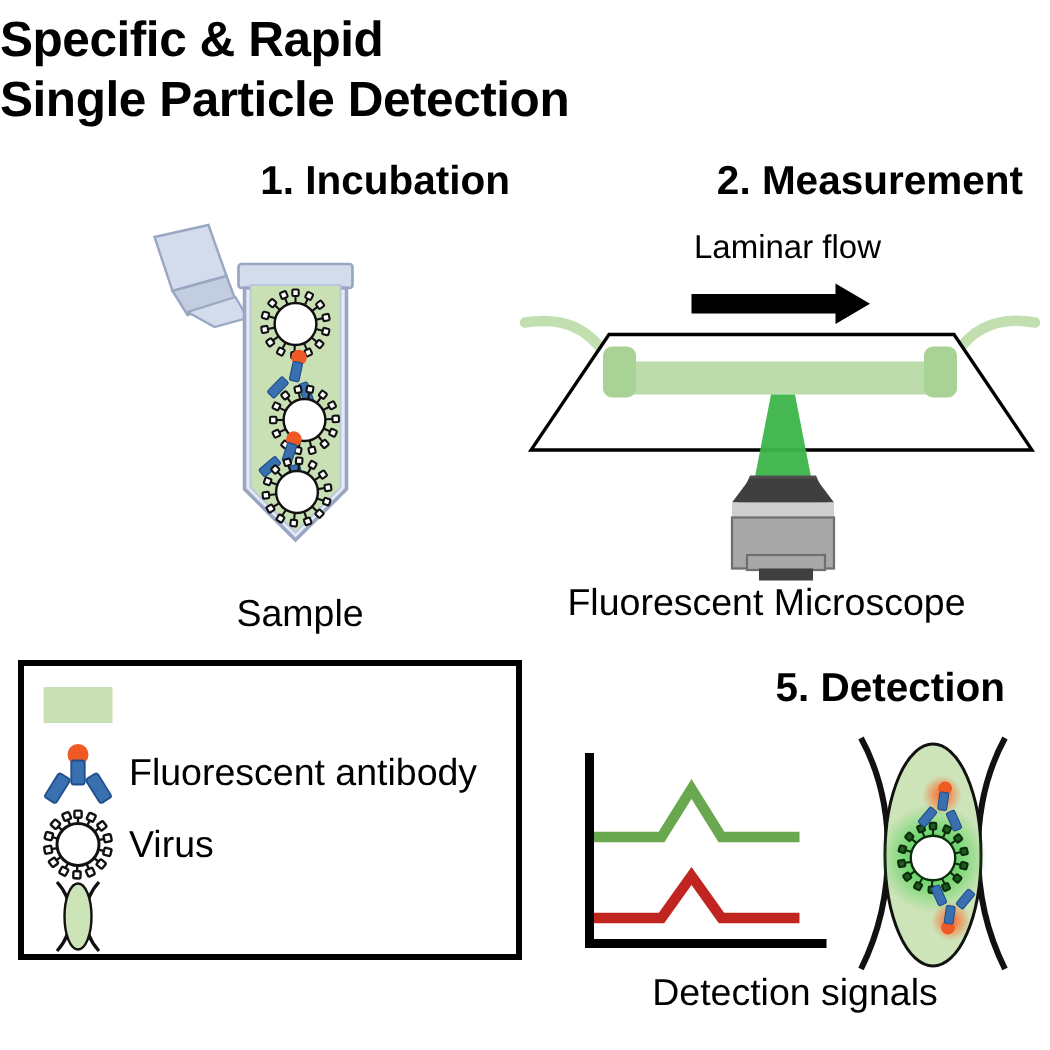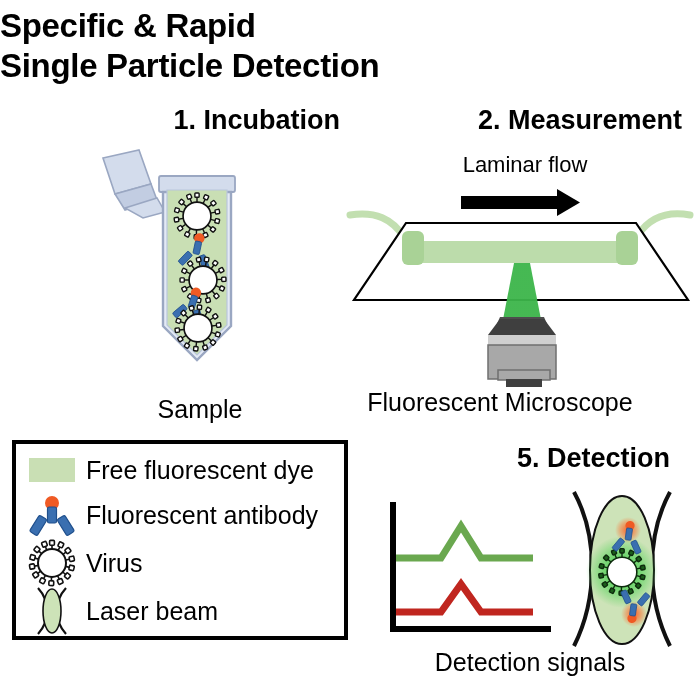--- a/index.html
+++ b/index.html
@@ -355,21 +355,21 @@
   </svg>
 </div>
 
 <div class="abs" style="left:498px;top:370px;width:52px;height:18px;">
   <svg width="52" height="18" viewBox="0 0 52 18">
     <rect x="0" y="0" width="52" height="10" fill="#a8a8a8" stroke="#6f6f6f" stroke-width="1.5"></rect>
     <rect x="8" y="9" width="36" height="8" fill="#3f3f3f"></rect>
   </svg>
 </div>
 
-<div class="abs caption" style="left:325px;top:388px;width:350px;">Fluorescent Microscope</div>
+<div class="abs caption" style="left:336px;top:388px;width:350px;">Fluorescent Microscope</div>
 
 <div class="abs panel-heading" style="left:400px;top:443px;width:270px;">5. Detection</div>
 
 <div class="abs" style="left:383px;top:490px;width:175px;height:160px;">
   <svg width="175" height="160" viewBox="0 0 175 160">
 
     <line x1="10" y1="12" x2="10" y2="142" stroke="#000" stroke-width="6"></line>
     <line x1="7" y1="139" x2="168" y2="139" stroke="#000" stroke-width="6"></line>
 
     <polyline fill="none" stroke="#6aa84f" stroke-width="7" stroke-linejoin="miter" stroke-linecap="butt" points="13,68 58,68 78,36 98,68 150,68"></polyline>
@@ -481,21 +481,20 @@
 </div>
 
 <div class="abs caption" style="left:380px;top:648px;width:300px;">Detection signals</div>
 
 <div class="abs" id="legend-box">
 
   <div class="legend-row" style="top:4px;">
     <div class="legend-icon">
       <div class="dye-swatch"></div>
     </div>
-    <div class="legend-label">Free fluorescent dye</div>
   </div>
 
   <div class="legend-row" style="top:97px;">
     <div class="legend-icon">
       <svg width="46" height="46" viewBox="0 0 46 46">
         <g transform="translate(23,23)">
           <circle r="14" fill="#ffffff" stroke="#111" stroke-width="2"></circle>
           <g stroke="#111" stroke-width="1.6" fill="#fff">
             <g transform="rotate(0)">
                 <line y1="-14" y2="-18"></line>
@@ -573,16 +572,15 @@
   </div>
 
   <div class="legend-row" style="top:145px;">
     <div class="legend-icon">
       <svg width="44" height="48" viewBox="0 0 44 48">
         <path d="M8,1 C20,14 20,34 8,47" fill="none" stroke="#111" stroke-width="2.2"></path>
         <path d="M36,1 C24,14 24,34 36,47" fill="none" stroke="#111" stroke-width="2.2"></path>
         <ellipse cx="22" cy="24" rx="9" ry="22" fill="#cde3b8" stroke="#111" stroke-width="1.6"></ellipse>
       </svg>
     </div>
-    <div class="legend-label">Laser beam</div>
   </div>
 
 </div>
 
 </body></html>

